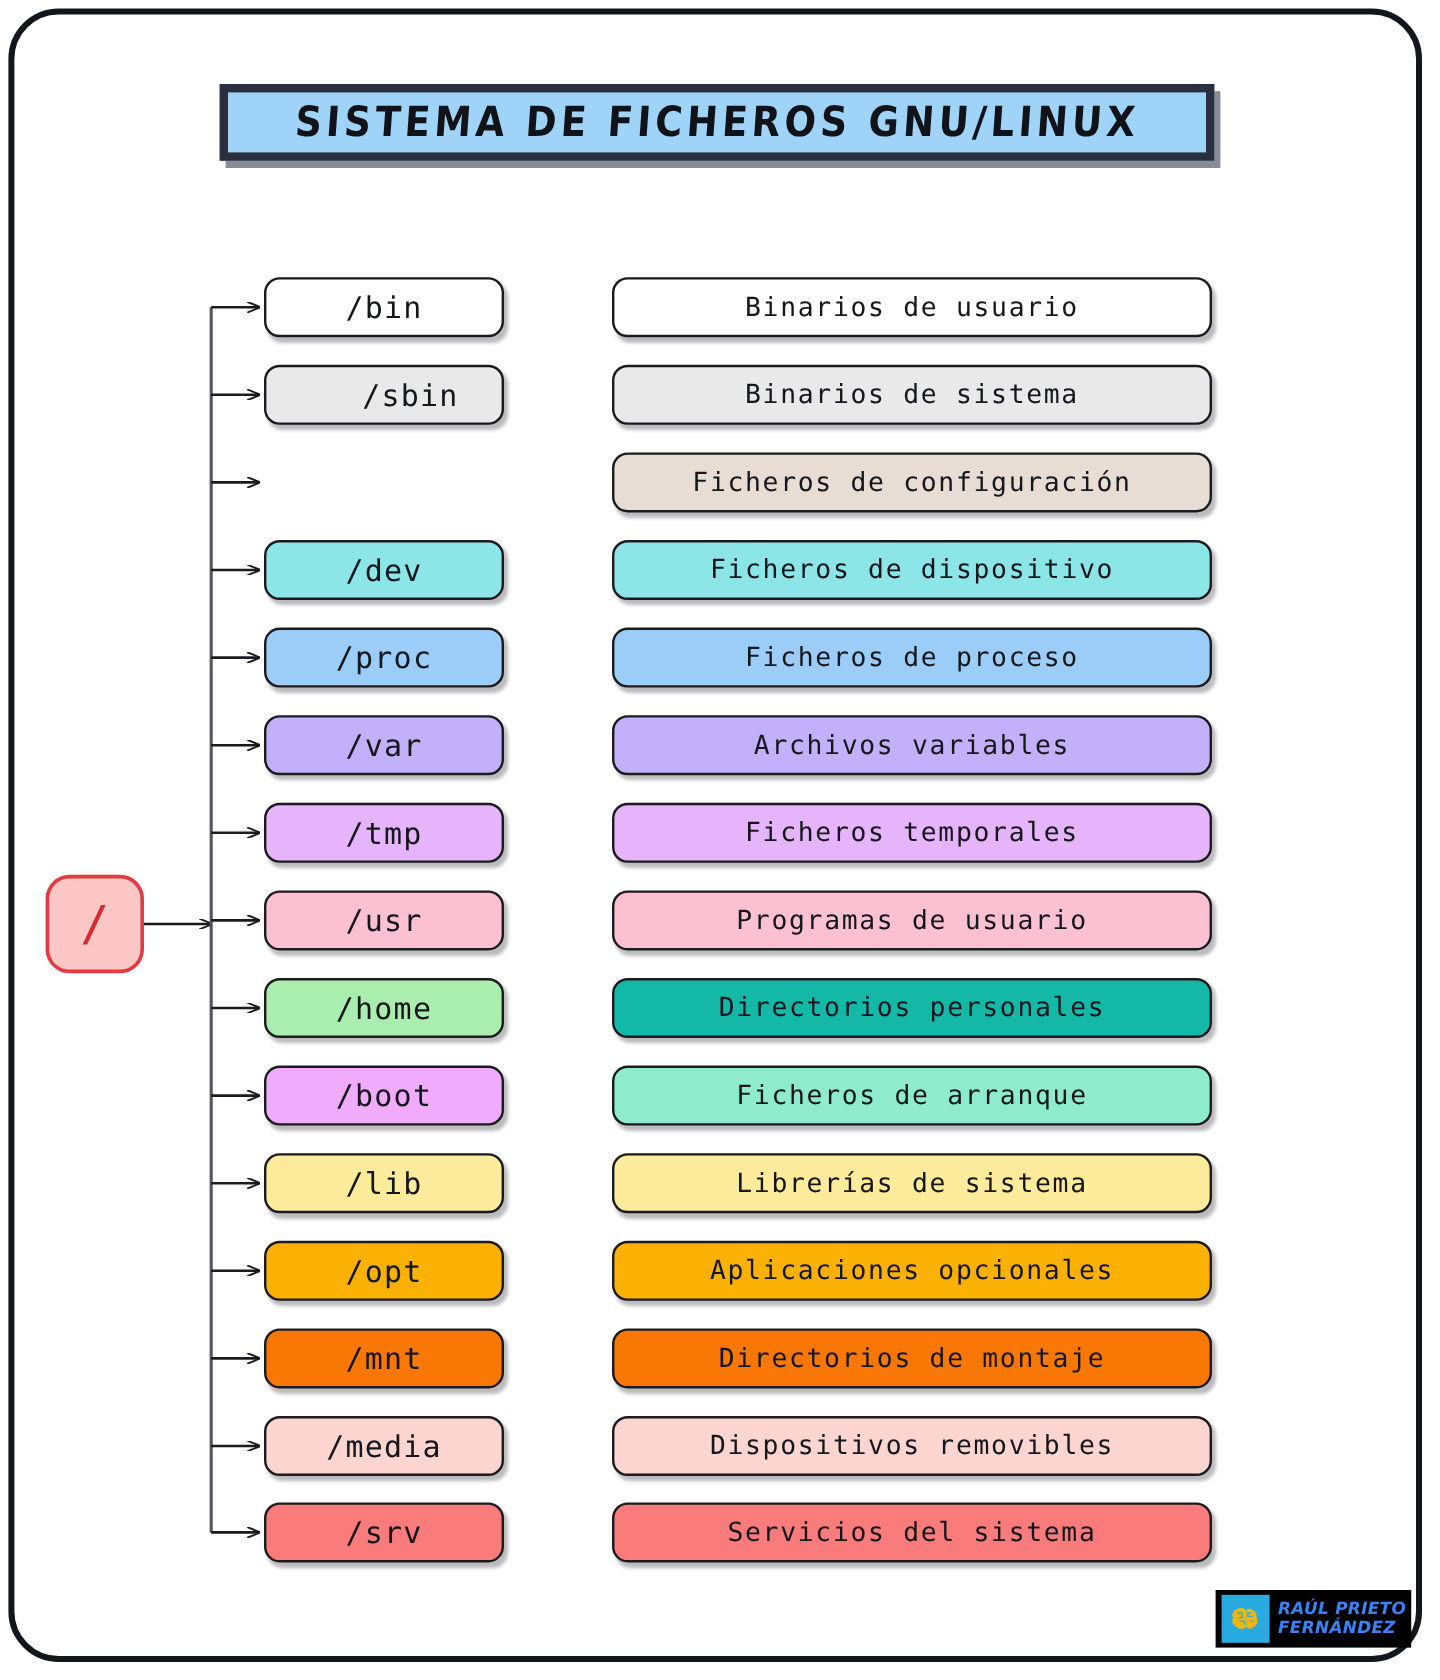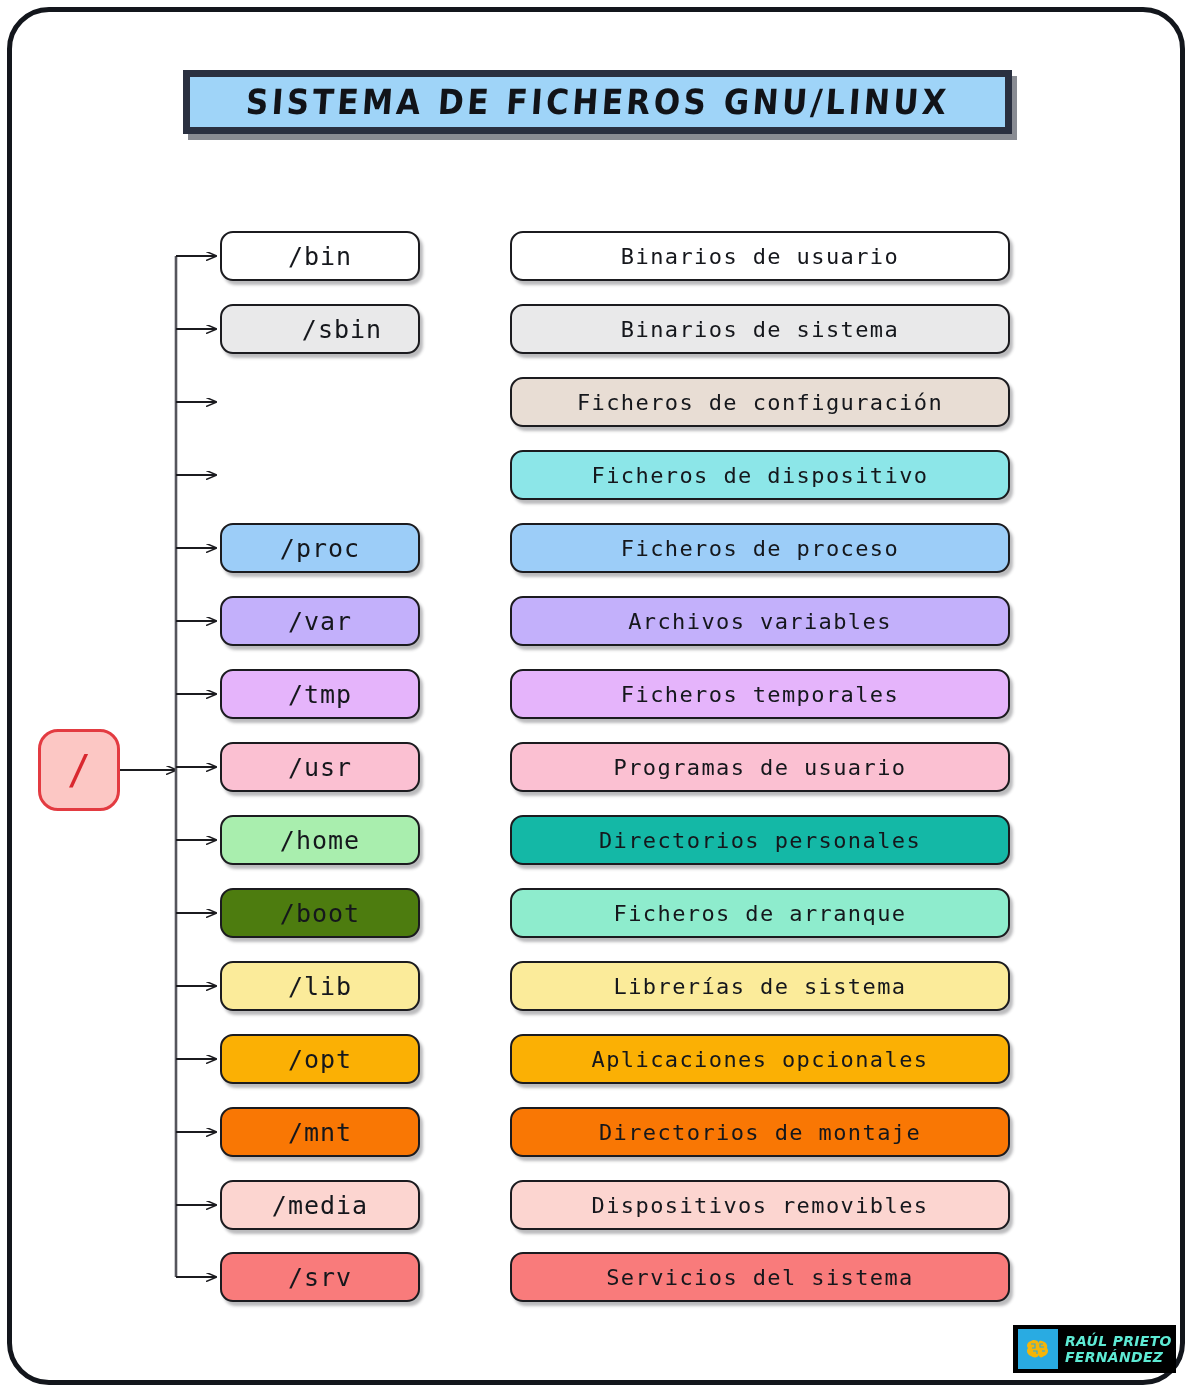--- a/index.html
+++ b/index.html
@@ -135,21 +135,21 @@
     width: 40px;
     height: 40px;
     background: #29abe2;
     flex: none;
     display: flex;
     align-items: center;
     justify-content: center;
   }
   #logo-text {
     margin-left: 7px;
-    color: #5eead4;
+    color: #3b82f6;
     font-family: "DejaVu Sans", "Liberation Sans", sans-serif;
     font-style: italic;
     font-weight: bold;
     font-size: 14px;
     line-height: 16px;
     letter-spacing: 0.3px;
   }
   #logo-text div { white-space: nowrap; }
 </style>
 </head>
@@ -213,20 +213,23 @@
     </div>
 </div>
 
 <div class="row" style="top:377px">
   <div class="desc-box" style="background-color: rgb(232, 221, 212);">
       <span>Ficheros de configuración</span>
     </div>
 </div>
 
 <div class="row" style="top:450px">
+  <div class="dir-box" style="background-color: rgb(140, 230, 232);">
+      <span>/dev</span>
+    </div>
   <div class="desc-box" style="background-color: rgb(140, 230, 232);">
       <span>Ficheros de dispositivo</span>
     </div>
 </div>
 
 <div class="row" style="top:523px">
   <div class="dir-box" style="background-color: rgb(156, 205, 248);">
       <span>/proc</span>
     </div>
   <div class="desc-box" style="background-color: rgb(156, 205, 248);">
@@ -264,21 +267,21 @@
 <div class="row" style="top:815px">
   <div class="dir-box" style="background-color: rgb(169, 238, 174);">
       <span>/home</span>
     </div>
   <div class="desc-box" style="background-color: #14b8a6;">
       <span>Directorios personales</span>
     </div>
 </div>
 
 <div class="row" style="top:888px">
-  <div class="dir-box" style="background-color: #4d7c0f;">
+  <div class="dir-box" style="background-color: #f0abfc;">
       <span>/boot</span>
     </div>
   <div class="desc-box" style="background-color: rgb(142, 236, 205);">
       <span>Ficheros de arranque</span>
     </div>
 </div>
 
 <div class="row" style="top:961px">
   <div class="dir-box" style="background-color: rgb(251, 235, 154);">
       <span>/lib</span>

